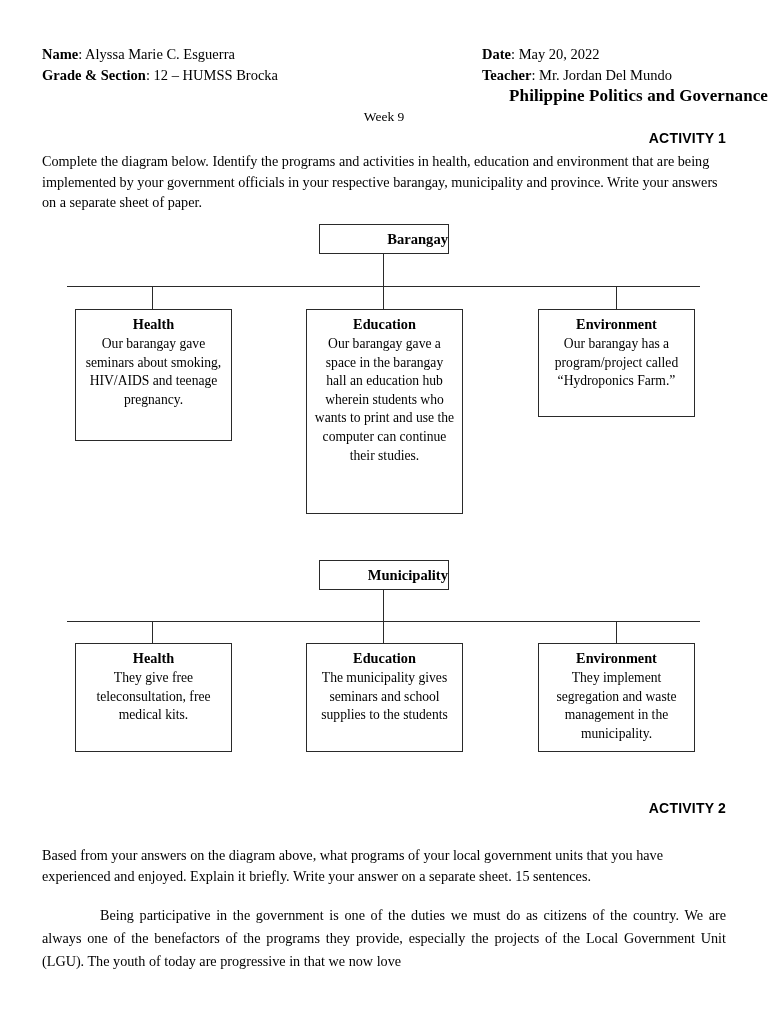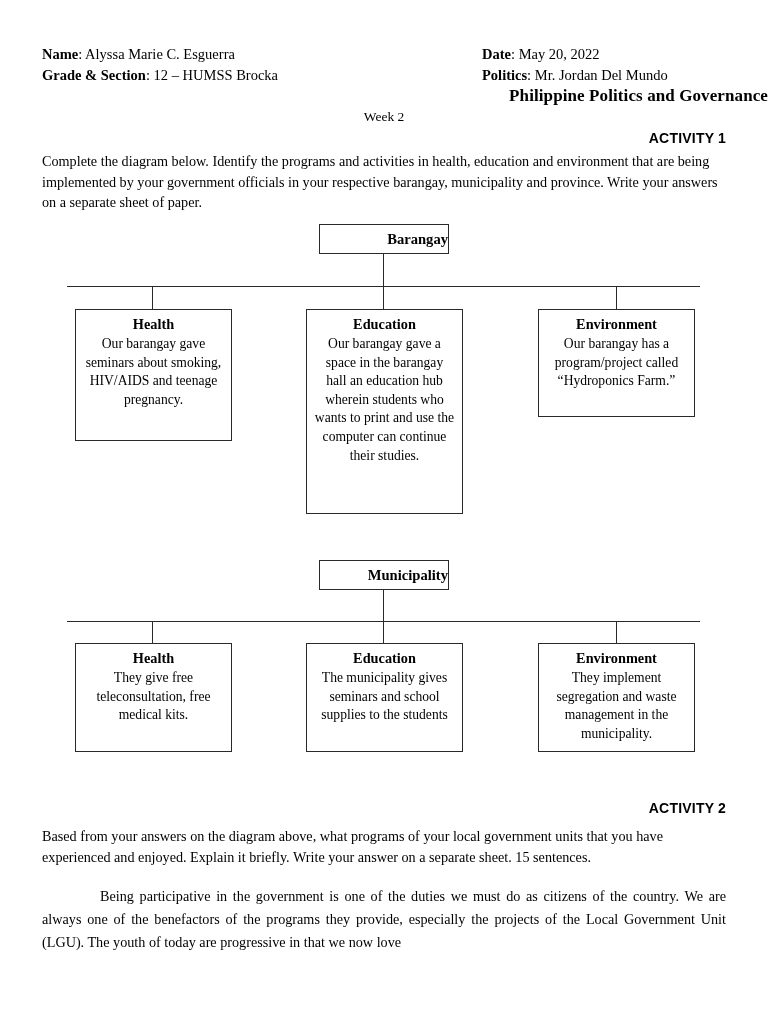--- a/index.html
+++ b/index.html
@@ -86,21 +86,21 @@
     width: 684px;
   }
   #activity1 .act-body { margin-top: 5px; }
 
   #activity2 {
     position: absolute;
     left: 42px;
     top: 800px;
     width: 684px;
   }
-  #activity2 .act-body { margin-top: 10px; }
+  #activity2 .act-body { margin-top: 29px; }
   #activity2 .essay {
     margin-top: 18px;
     text-indent: 58px;
     text-align: justify;
     font-size: 14.2px;
     line-height: 23px;
   }
 
   
   .diagram { position: absolute; left: 0; top: 0; }
@@ -154,27 +154,27 @@
       </div>
       <div class="hdr-right">
         <span class="lbl">Date</span><span class="val">: May 20, 2022</span>
       </div>
     </div>
     <div class="hdr-row">
       <div class="hdr-left">
         <span class="lbl">Grade &amp; Section</span><span class="val">: 12 – HUMSS Brocka</span>
       </div>
       <div class="hdr-right">
-        <span class="lbl">Politics</span><span class="val">: Mr. Jordan Del Mundo</span>
+        <span class="lbl">Teacher</span><span class="val">: Mr. Jordan Del Mundo</span>
       </div>
     </div>
   </div>
 
   <div class="doc-title" style="top:86px">Philippine Politics and Governance</div>
-  <div class="doc-sub" style="top:109px">Week 2</div>
+  <div class="doc-sub" style="top:109px">Week 9</div>
 
   <div id="activity1">
     <div class="act-head">ACTIVITY 1</div>
     <div class="act-body">Complete the diagram below. Identify the programs and activities in health, education and environment that are being implemented by your government officials in your respective barangay, municipality and province. Write your answers on a separate sheet of paper.</div>
   </div>
 
   <div class="diagram">
 
     <div class="node node-root" style="left:319px; top:224px; width:130px; height:30px;">
       <span>Barangay</span>

